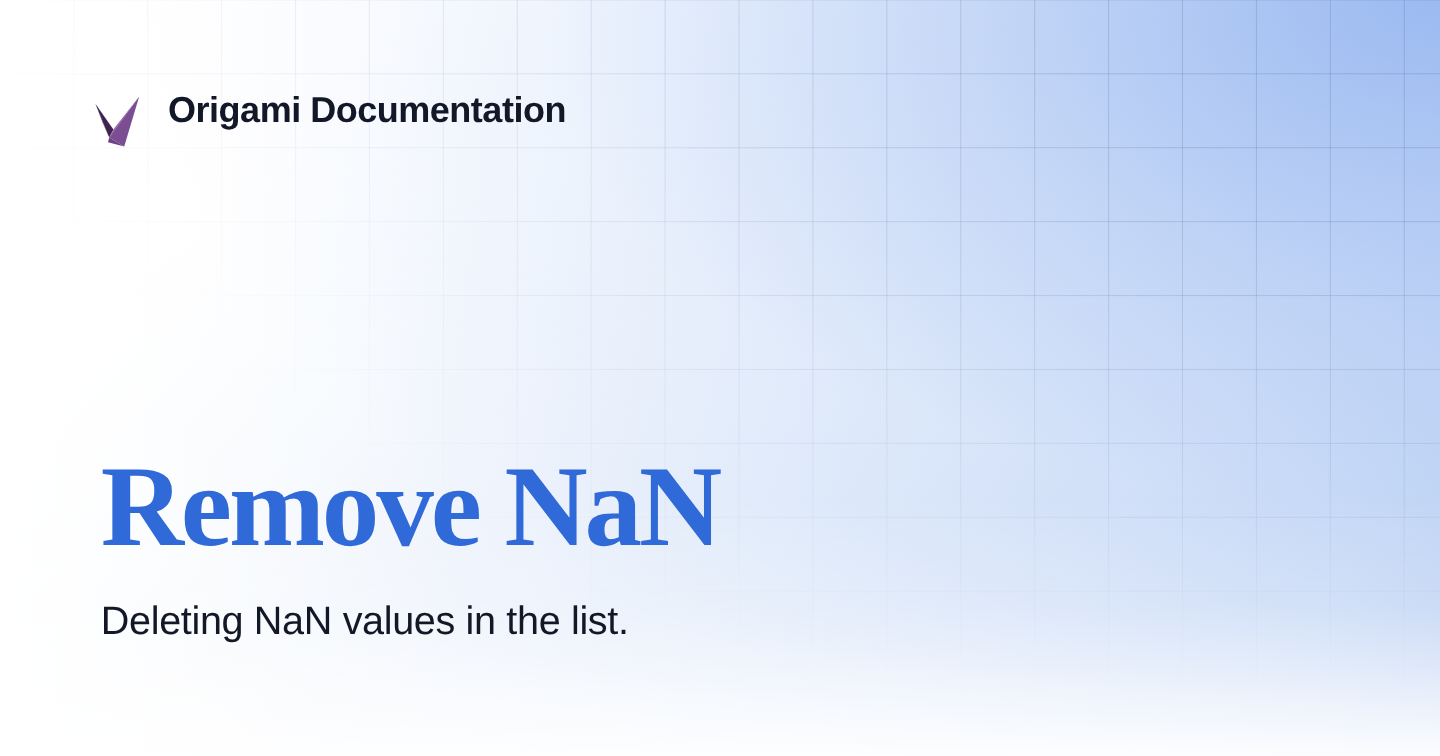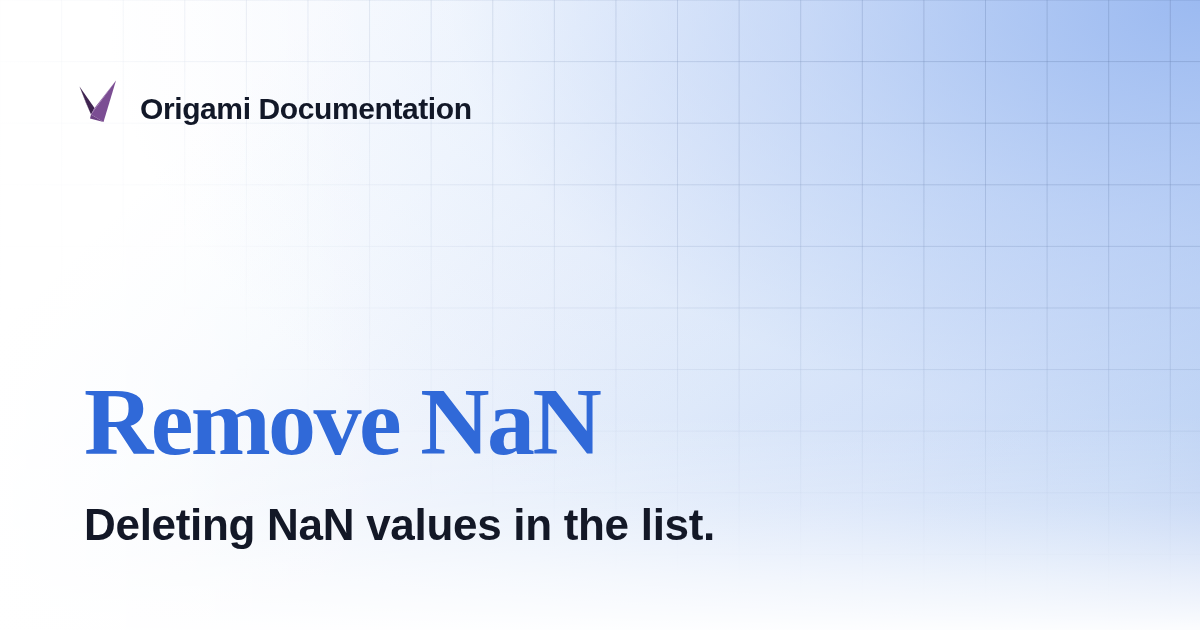--- a/index.html
+++ b/index.html
@@ -131,21 +131,21 @@
     z-index: 5;
     width: 100%;
     height: 100%;
   }
 
   .brand {
     position: absolute;
     left: 78px;
     top: 78px;
     display: flex;
-    align-items: flex-end;
+    align-items: flex-start;
     gap: 16px;
   }
   .brand-logo {
     width: 46px;
     height: 46px;
     display: block;
     flex: none;
   }
   .brand-name {
     font-size: 30px;
@@ -167,22 +167,22 @@
     font-size: 96px;
     font-weight: bold;
     letter-spacing: -2.6px;
     line-height: 1.04;
     color: #3069d8;
     white-space: nowrap;
     font-family: Liberation Serif, serif;
   }
   .hero-subtitle {
     margin: 24px 0 0 0;
-    font-size: 44px;
-    font-weight: bold;
+    font-size: 33px;
+    font-weight: normal;
     letter-spacing: -0.3px;
     line-height: 1.3;
     color: #131827;
     white-space: nowrap;
   }
 </style>
 </head>
 <body>
 
 <div class="og-card">

